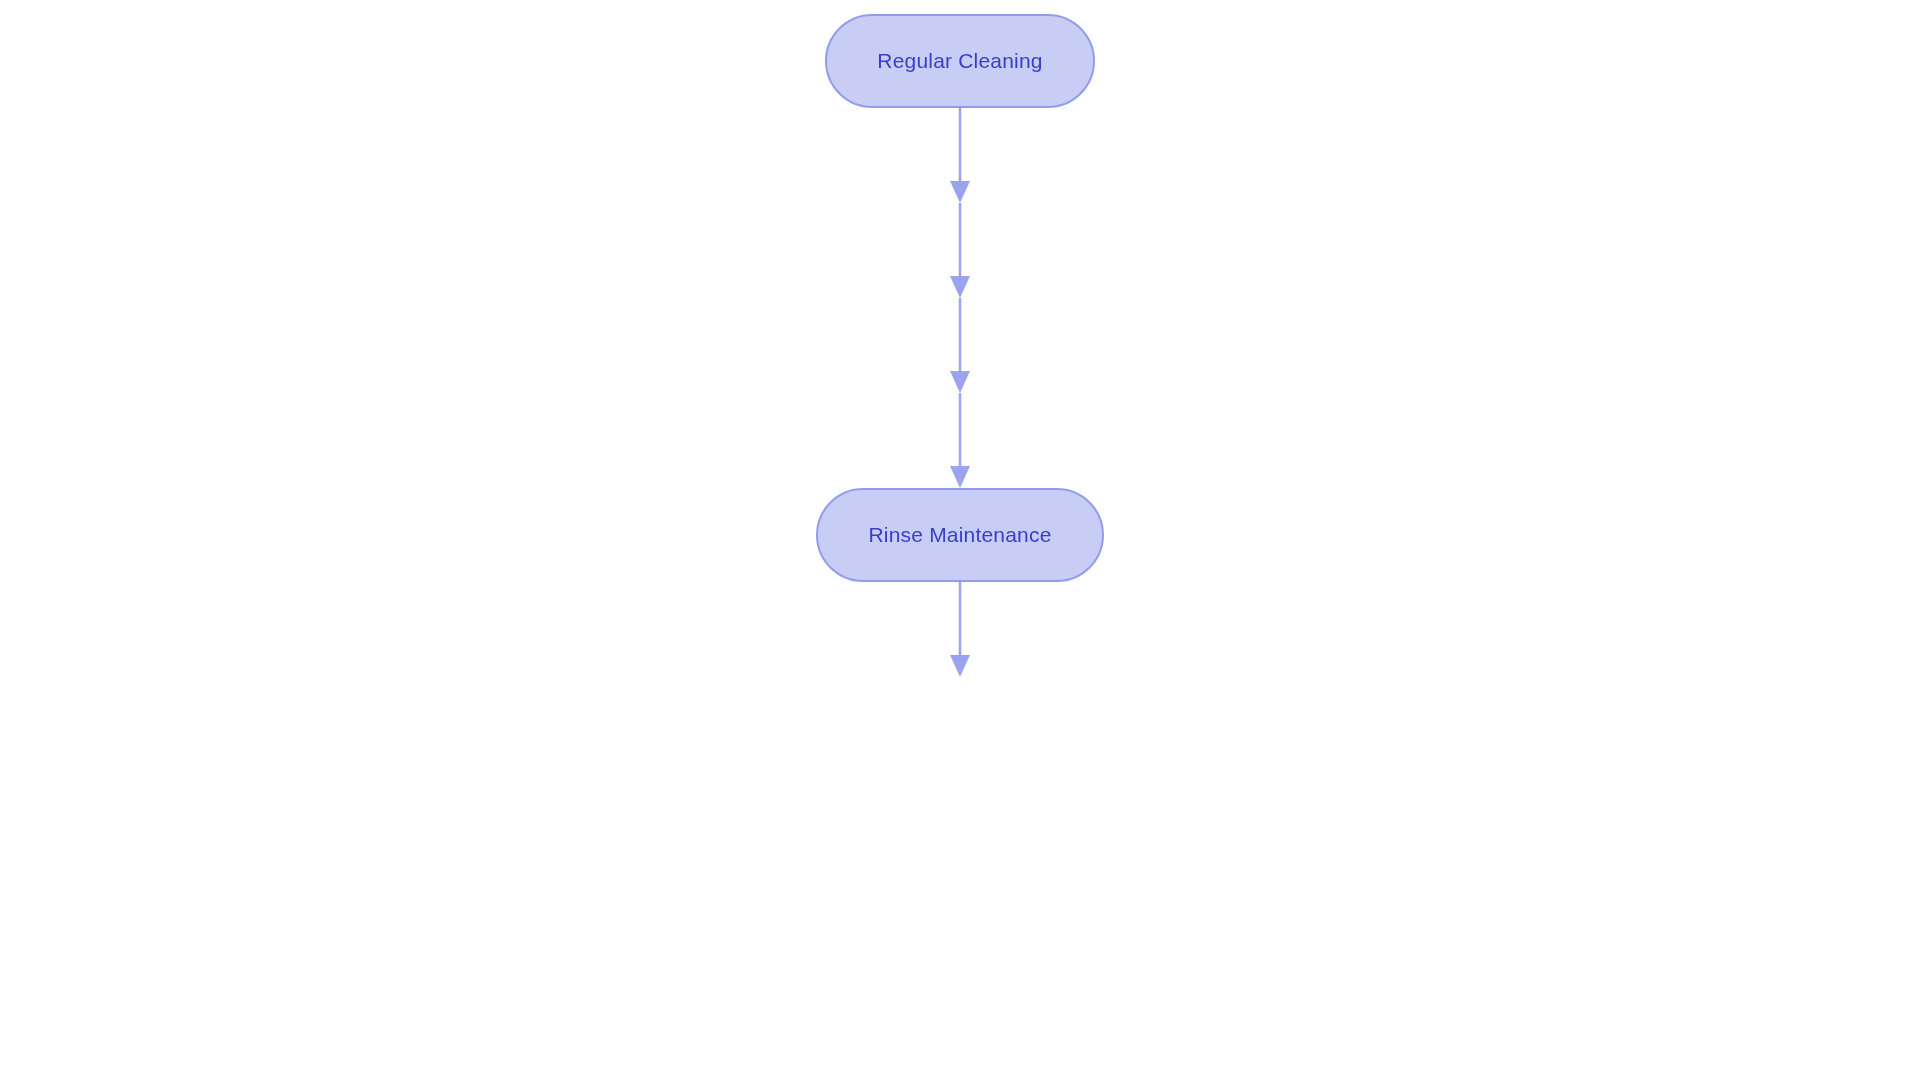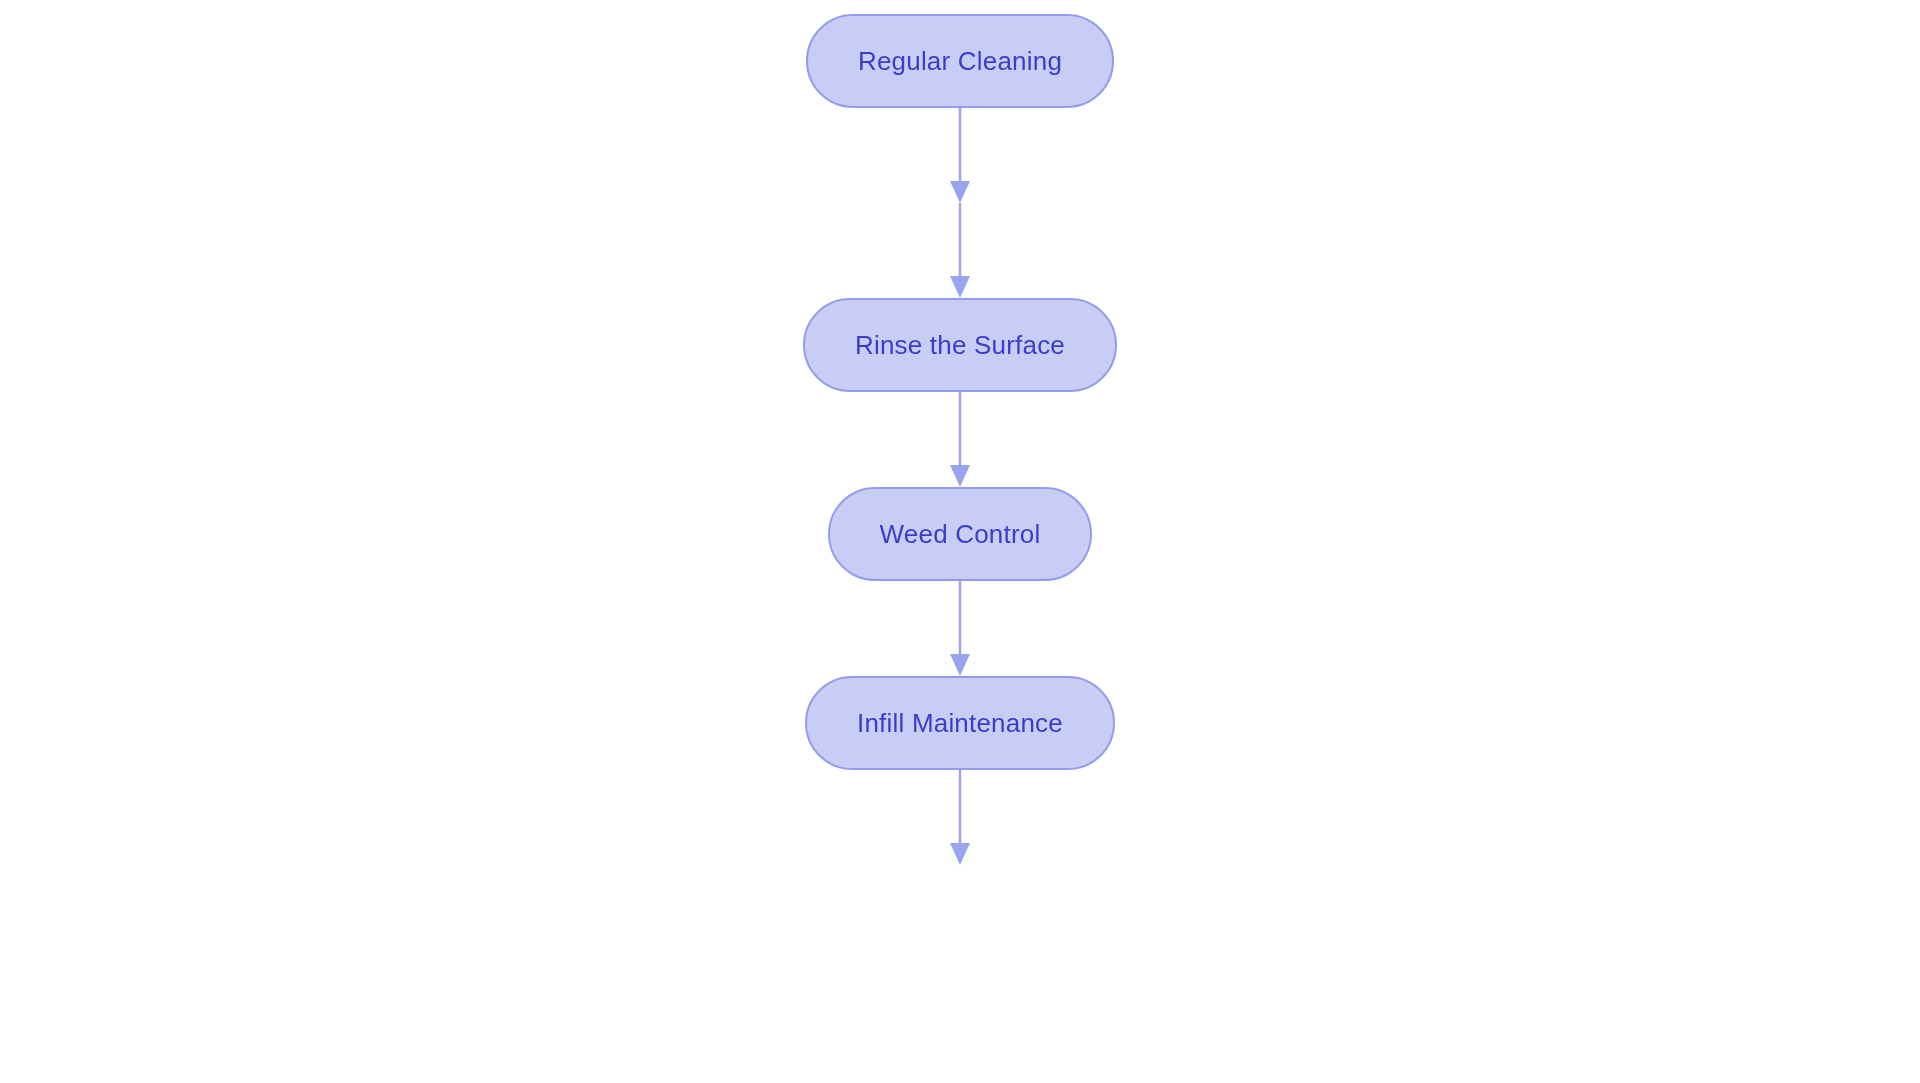--- a/index.html
+++ b/index.html
@@ -36,21 +36,21 @@
     background:var(--node-fill);
     border:2px solid var(--node-border);
     display:flex;
     align-items:center;
     justify-content:center;
     padding:0 50px;
     flex:0 0 auto;
   }
   .node span{
     color:var(--node-text);
-    font-size:26px;
+    font-size:21px;
     letter-spacing:0.2px;
     white-space:nowrap;
   }
   .connector{
     flex:0 0 auto;
     width:26px;
     height:95px;
     display:block;
   }
 </style>
@@ -68,40 +68,34 @@
       <line x1="13" y1="0" x2="13" y2="76" stroke="#9aa3ee" stroke-width="2.5"></line>
       <polygon points="3,73 23,73 13,95" fill="#9aa3ee"></polygon>
     </svg>
 
 
     <svg class="connector" viewBox="0 0 26 95" xmlns="http://www.w3.org/2000/svg">
       <line x1="13" y1="0" x2="13" y2="76" stroke="#9aa3ee" stroke-width="2.5"></line>
       <polygon points="3,73 23,73 13,95" fill="#9aa3ee"></polygon>
     </svg>
 
-    <div class="node">
-      <span>Rinse the Surface</span>
-    </div>
+
+    <svg class="connector" viewBox="0 0 26 95" xmlns="http://www.w3.org/2000/svg">
+      <line x1="13" y1="0" x2="13" y2="76" stroke="#9aa3ee" stroke-width="2.5"></line>
+      <polygon points="3,73 23,73 13,95" fill="#9aa3ee"></polygon>
+    </svg>
+
 
     <svg class="connector" viewBox="0 0 26 95" xmlns="http://www.w3.org/2000/svg">
       <line x1="13" y1="0" x2="13" y2="76" stroke="#9aa3ee" stroke-width="2.5"></line>
       <polygon points="3,73 23,73 13,95" fill="#9aa3ee"></polygon>
     </svg>
 
     <div class="node">
-      <span>Weed Control</span>
-    </div>
-
-    <svg class="connector" viewBox="0 0 26 95" xmlns="http://www.w3.org/2000/svg">
-      <line x1="13" y1="0" x2="13" y2="76" stroke="#9aa3ee" stroke-width="2.5"></line>
-      <polygon points="3,73 23,73 13,95" fill="#9aa3ee"></polygon>
-    </svg>
-
-    <div class="node">
-      <span>Infill Maintenance</span>
+      <span>Rinse Maintenance</span>
     </div>
 
     <svg class="connector" viewBox="0 0 26 95" xmlns="http://www.w3.org/2000/svg">
       <line x1="13" y1="0" x2="13" y2="76" stroke="#9aa3ee" stroke-width="2.5"></line>
       <polygon points="3,73 23,73 13,95" fill="#9aa3ee"></polygon>
     </svg>
 
 
   </div>
 </div>

